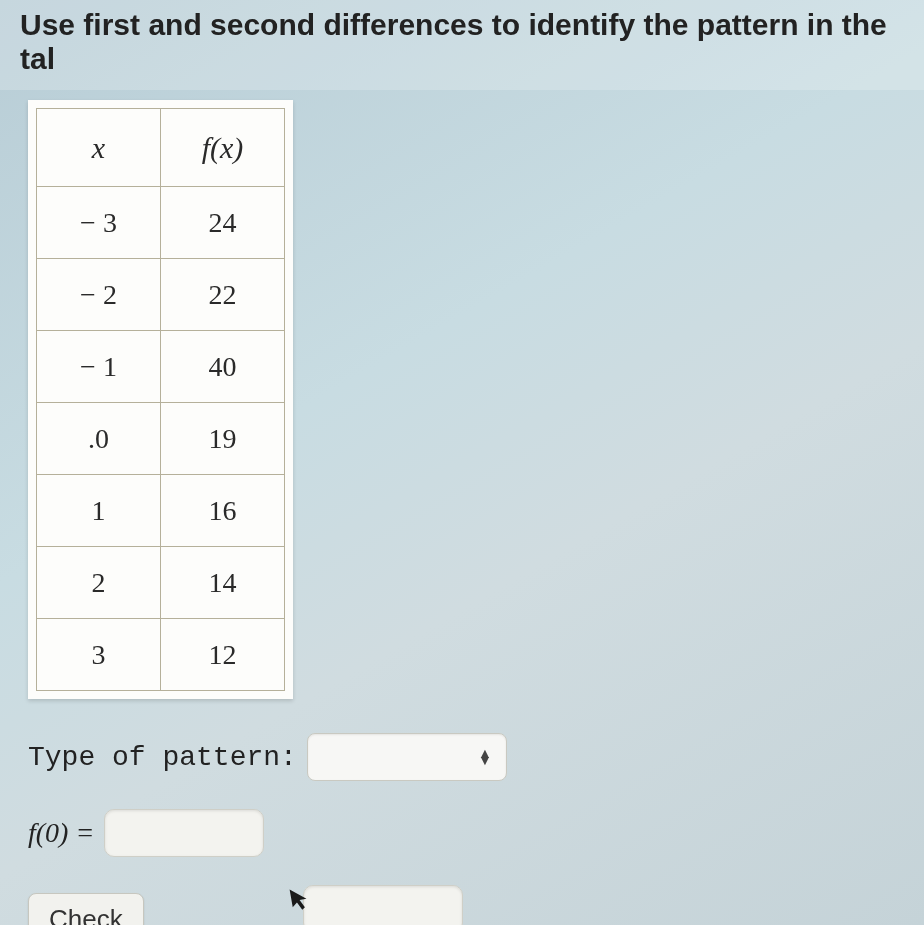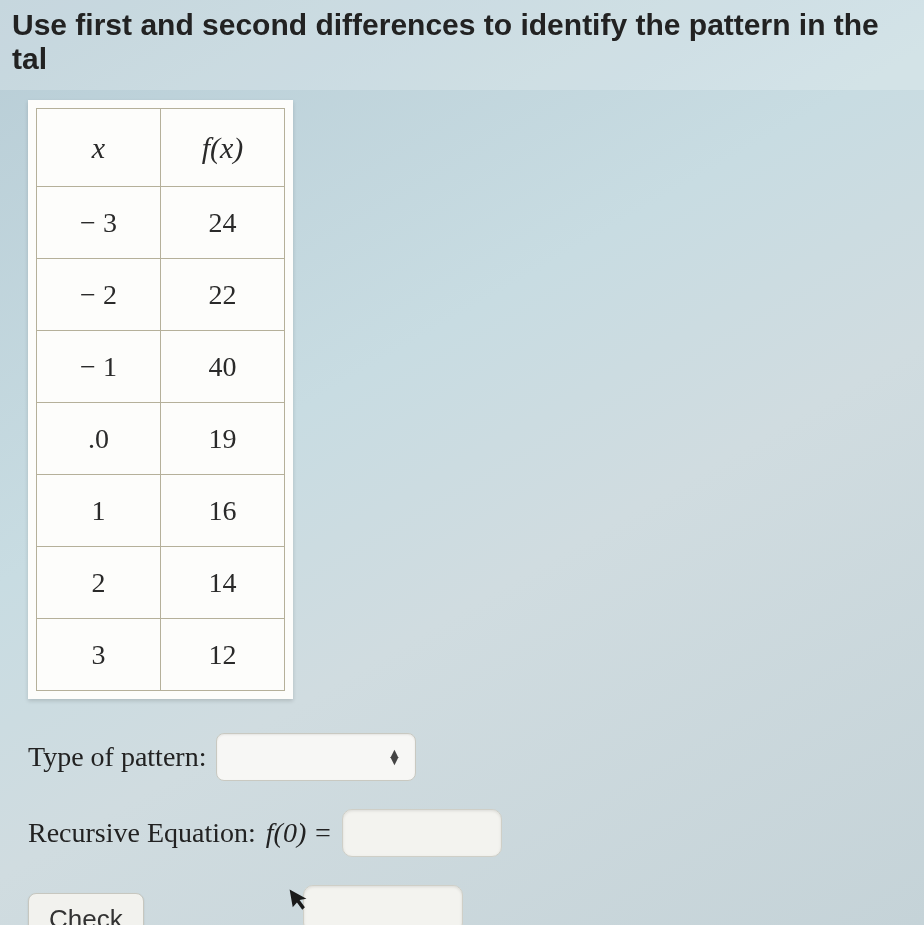--- a/index.html
+++ b/index.html
@@ -7,21 +7,21 @@
   body {
     font-family: Arial, Helvetica, sans-serif;
     background: linear-gradient(150deg, #b8cdd6 0%, #c8dce2 40%, #d0dce0 60%, #c5d3d8 100%);
     position: relative;
     overflow: hidden;
   }
   .instruction {
     font-size: 30px;
     font-weight: bold;
     color: #222;
-    padding: 8px 8px 14px 12px;
+    padding: 8px 8px 14px 20px;
     background: rgba(255,255,255,0.2);
   }
   .content-area {
     padding: 10px 20px 0 28px;
   }
   .table-wrap {
     background: #fdfdfb;
     display: inline-block;
     padding: 8px;
     box-shadow: 0 2px 4px rgba(0,0,0,0.15);
@@ -48,21 +48,21 @@
     height: 78px;
   }
   .row-group {
     display: flex;
     align-items: center;
     gap: 10px;
     margin-bottom: 28px;
     font-size: 28px;
     color: #222;
   }
-  .label-text { font-family: Liberation Serif, serif; }
+  .label-text { font-family: Liberation Mono, monospace; }
   .math { font-family: "Times New Roman", serif; font-style: italic; }
   .select-box {
     background: #f7f7f5;
     border: 1px solid #c9c9c1;
     border-radius: 8px;
     height: 48px;
     width: 200px;
     display: flex;
     align-items: center;
     justify-content: flex-end;
@@ -163,21 +163,20 @@
     <div class="select-box">
       <span></span>
       <span class="select-arrows">
         <span>▲</span>
           <span>▼</span>
       </span>
     </div>
   </div>
 
   <div class="row-group">
-    <span class="label-text">Recursive Equation:</span>
     <span class="math">f(0) =</span>
     <div class="input-box"></div>
   </div>
 
   <div class="row-group recursive-line2">
     <div class="input-box"></div>
   </div>
 
 </div>
 

